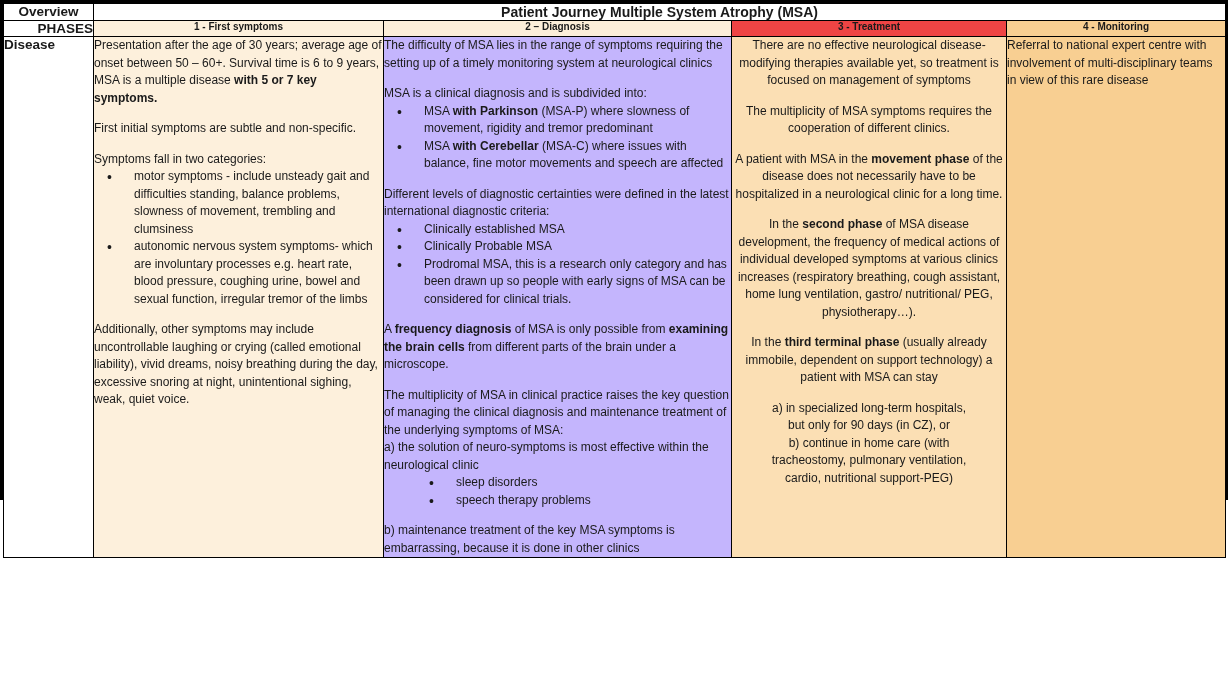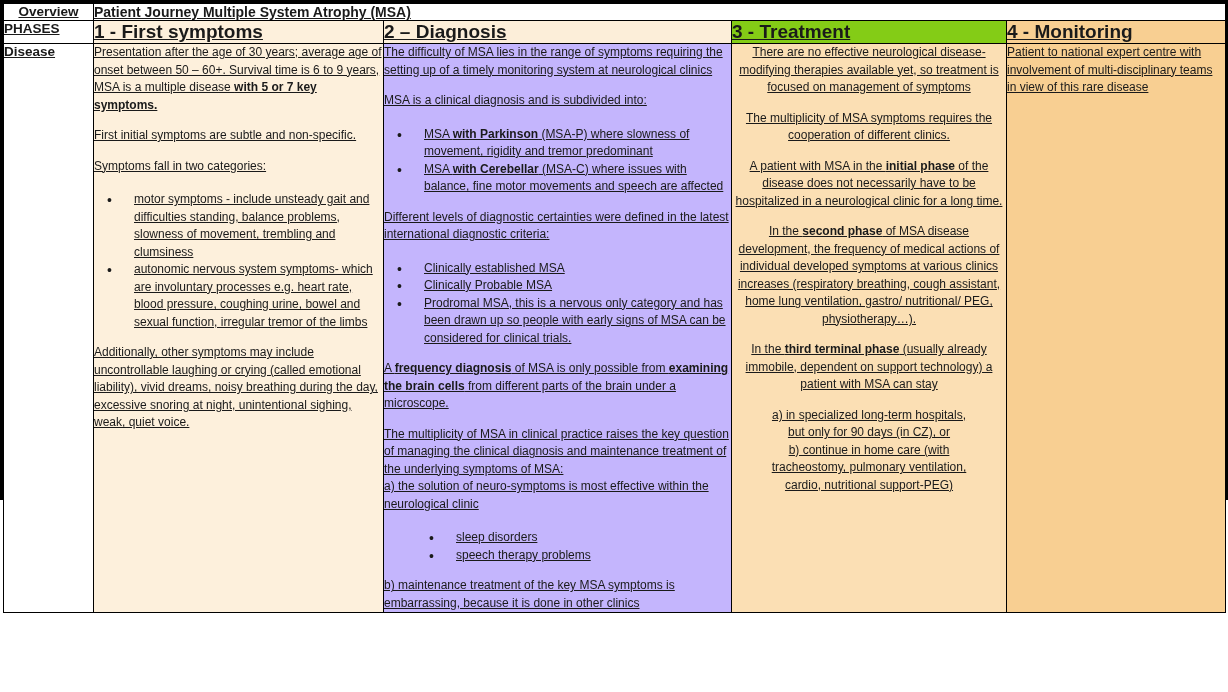--- a/index.html
+++ b/index.html
@@ -11,21 +11,20 @@
     overflow:hidden;
   }
   .sheet{
     position:relative;
     width:1228px;height:500px;
     box-sizing:border-box;
     border-left:3px solid #000;
     border-top:3px solid #000;
     border-right:3px solid #000;
     border-bottom:3px solid #000;
-    text-decoration:underline;
   }
   table.journey{
     border-collapse:collapse;
     width:1222px;
     table-layout:fixed;
   }
   table.journey td{
     border:1.5px solid #000;
     vertical-align:top;
     padding:0;
@@ -45,41 +44,42 @@
     font-weight:bold;
     font-size:13.5px;
     padding:4px 2px 5px;
     white-space:nowrap;
   }
   .cell-overview-title{
     background:#ffffff;
     font-weight:bold;
     font-size:14px;
     padding:4px 0 5px 7px;
-    text-align:left;
+    text-align:center;
   }
 
   
   .cell-phases-label{
     background:#ffffff;
-    text-align:left;
+    text-align:right;
     font-weight:bold;
     font-size:13.5px;
     padding:3px 2px 4px;
     white-space:nowrap;
   }
   .phase-head{
-    font-weight:bold;
-    font-size:19px;
+    text-align:center;
+    font-weight:bold;
+    font-size:10px;
     padding:3px 2px 4px;
     white-space:nowrap;
   }
   .ph1{background:#fdf0dc;}
   .ph2{background:#fceed9;}
-  .ph3{background:#84cc16;}
+  .ph3{background:#ef4444;}
   .ph4{background:#f8cf92;}
 
   
   .cell-disease-label{
     background:#ffffff;
     text-align:left;
     font-weight:bold;
     font-size:13.5px;
     padding:12px 2px 0;
     white-space:nowrap;
@@ -92,21 +92,21 @@
   }
   .bd1{background:#fdf0dc;}
   .bd2{background:#c4b5fd;}
   .bd3{background:#fbdfb4;text-align:center;}
   .bd4{background:#f8cf92;}
 
   .body-cell p{margin:0 0 13px 0;}
   .body-cell b{font-weight:bold;}
 
   ul.bl{
-    margin:16px 0 13px 0;
+    margin:0 0 13px 0;
     padding:0 0 0 0;
     list-style:none;
   }
   ul.bl li{
     position:relative;
     padding-left:40px;
     margin:0 0 0 0;
   }
   ul.bl li::before{
     content:"\2022";
@@ -168,55 +168,55 @@
           <p>The difficulty of MSA lies in the range of symptoms requiring the setting up of a timely monitoring system at neurological clinics</p>
           <p style="margin-bottom:0;">MSA is a clinical diagnosis and is subdivided into:</p>
           <ul class="bl">
             <li><span>MSA </span><b>with Parkinson</b><span> (MSA-P) where slowness  of movement, rigidity and tremor predominant</span></li>
             <li><span>MSA </span><b>with Cerebellar</b><span> (MSA-C) where issues with balance, fine motor movements and speech are affected</span></li>
           </ul>
           <p style="margin:13px 0 0 0;">Different levels of diagnostic certainties were defined in the latest international diagnostic criteria:</p>
           <ul class="bl">
             <li>Clinically established MSA</li>
             <li>Clinically Probable MSA</li>
-            <li>Prodromal MSA, this is a nervous only category and has been drawn up so people with early signs of MSA can be considered for clinical trials.</li>
+            <li>Prodromal MSA, this is a research only category and has been drawn up so people with early signs of MSA can be considered for clinical trials.</li>
           </ul>
           <p>
             <span>A </span><b>frequency diagnosis</b><span> of MSA is only possible from </span><b>examining the brain cells</b><span> from different parts of the brain under a microscope.</span>
           </p>
           <p style="margin-bottom:0;">The multiplicity of MSA in clinical practice raises the key question of managing the clinical diagnosis and maintenance treatment of the underlying symptoms of MSA:</p>
           <p style="margin-bottom:0;">a) the solution of neuro-symptoms is most effective within the neurological clinic</p>
           <ul class="bl indent2">
             <li>sleep disorders</li>
             <li>speech therapy problems</li>
           </ul>
           <p style="margin-bottom:0;">b) maintenance treatment of the key MSA symptoms is embarrassing, because it is done in other clinics</p>
         </td>
 
         <td class="body-cell bd3">
           <p>There are no effective neurological disease-modifying therapies available yet, so treatment is focused on management of symptoms</p>
           <p>The multiplicity of MSA symptoms requires the cooperation of different clinics.</p>
           <p>
-            <span>A patient with MSA in the </span><b>initial phase</b><span> of the disease does not necessarily have to be hospitalized in a neurological clinic for a long time.</span>
+            <span>A patient with MSA in the </span><b>movement phase</b><span> of the disease does not necessarily have to be hospitalized in a neurological clinic for a long time.</span>
           </p>
           <p>
             <span>In the </span><b>second phase</b><span> of MSA disease development, the frequency of medical actions of individual developed symptoms at various clinics increases (respiratory breathing, cough assistant, home lung ventilation, gastro/ nutritional/ PEG, physiotherapy…).</span>
           </p>
           <p>
             <span>In the </span><b>third terminal phase</b><span> (usually already immobile, dependent on support technology) a patient with MSA can stay</span>
           </p>
           <p style="margin-bottom:0;">
             <span class="hang">a) in specialized long-term hospitals,</span>
             <span class="hang">but only for 90 days (in CZ), or</span>
             <span class="hang">b) continue in home care (with</span>
             <span class="hang">tracheostomy, pulmonary ventilation,</span>
             <span class="hang">cardio, nutritional support-PEG)</span>
           </p>
         </td>
 
         <td class="body-cell bd4">
-          <p>Patient to national expert centre with involvement of multi-disciplinary teams in view of this rare disease</p>
+          <p>Referral to national expert centre with involvement of multi-disciplinary teams in view of this rare disease</p>
         </td>
 
       </tr>
     </tbody>
   </table>
 </div>
 
 </body></html>

